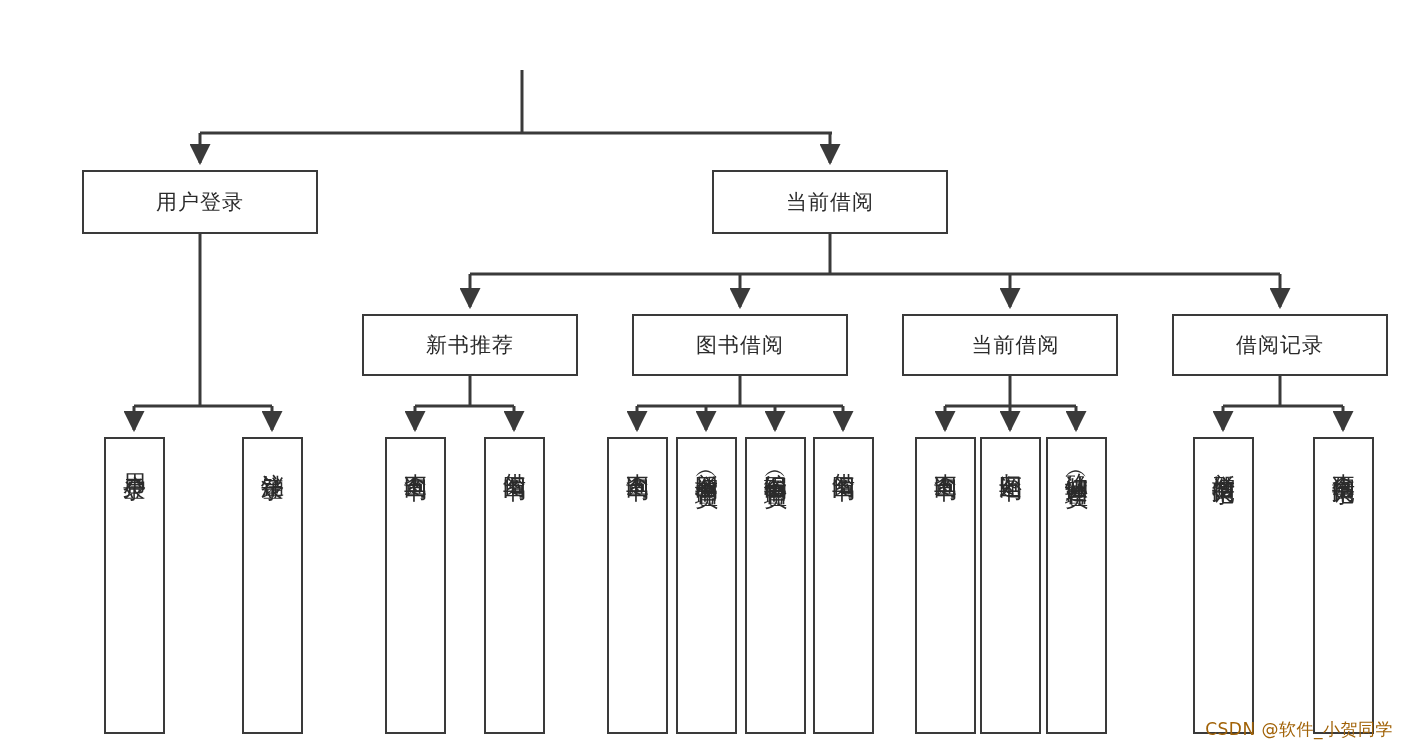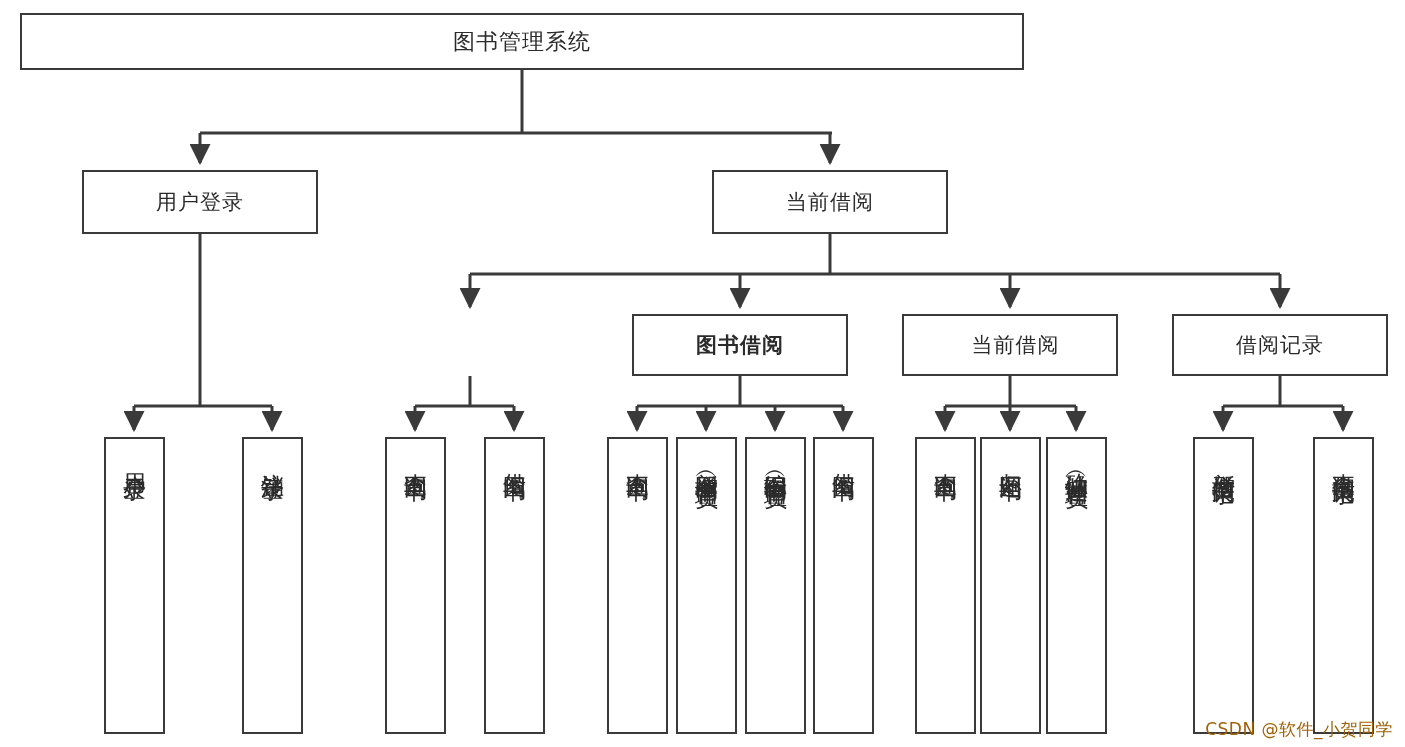--- a/index.html
+++ b/index.html
@@ -130,32 +130,32 @@
     </g>
 
     <g stroke="#3a3a3a" stroke-width="3" fill="none">
       <path d="M 1280 376 L 1280 406"></path>
       <path d="M 1223 406 L 1343 406"></path>
       <path d="M 1223 406 L 1223 430" marker-end="url(#arrow)"></path>
       <path d="M 1343 406 L 1343 430" marker-end="url(#arrow)"></path>
     </g>
   </svg>
 
-  <div class="node horizontal" id="node-root" style="left:20px; top:13px; width:1004px; height:57px;">
-    <span class="label">图书管理系统</span>
-  </div>
 
   <div class="node horizontal" style="left:82px; top:170px; width:236px; height:64px;">
     <span class="label">用户登录</span>
   </div>
   <div class="node horizontal" style="left:712px; top:170px; width:236px; height:64px;">
     <span class="label">当前借阅</span>
   </div>
 
-  <div class="node horizontal" style="left:632px; top:314px; width:216px; height:62px;font-weight:bold;">
+  <div class="node horizontal" style="left:362px; top:314px; width:216px; height:62px;">
+    <span class="label">新书推荐</span>
+  </div>
+  <div class="node horizontal" style="left:632px; top:314px; width:216px; height:62px;">
     <span class="label">图书借阅</span>
   </div>
   <div class="node horizontal" style="left:902px; top:314px; width:216px; height:62px;padding-left:11px;">
     <span class="label">当前借阅</span>
   </div>
   <div class="node horizontal" style="left:1172px; top:314px; width:216px; height:62px;">
     <span class="label">借阅记录</span>
   </div>
 
   <div class="node vertical" style="left:104px; top:437px; width:61px; height:297px;">

